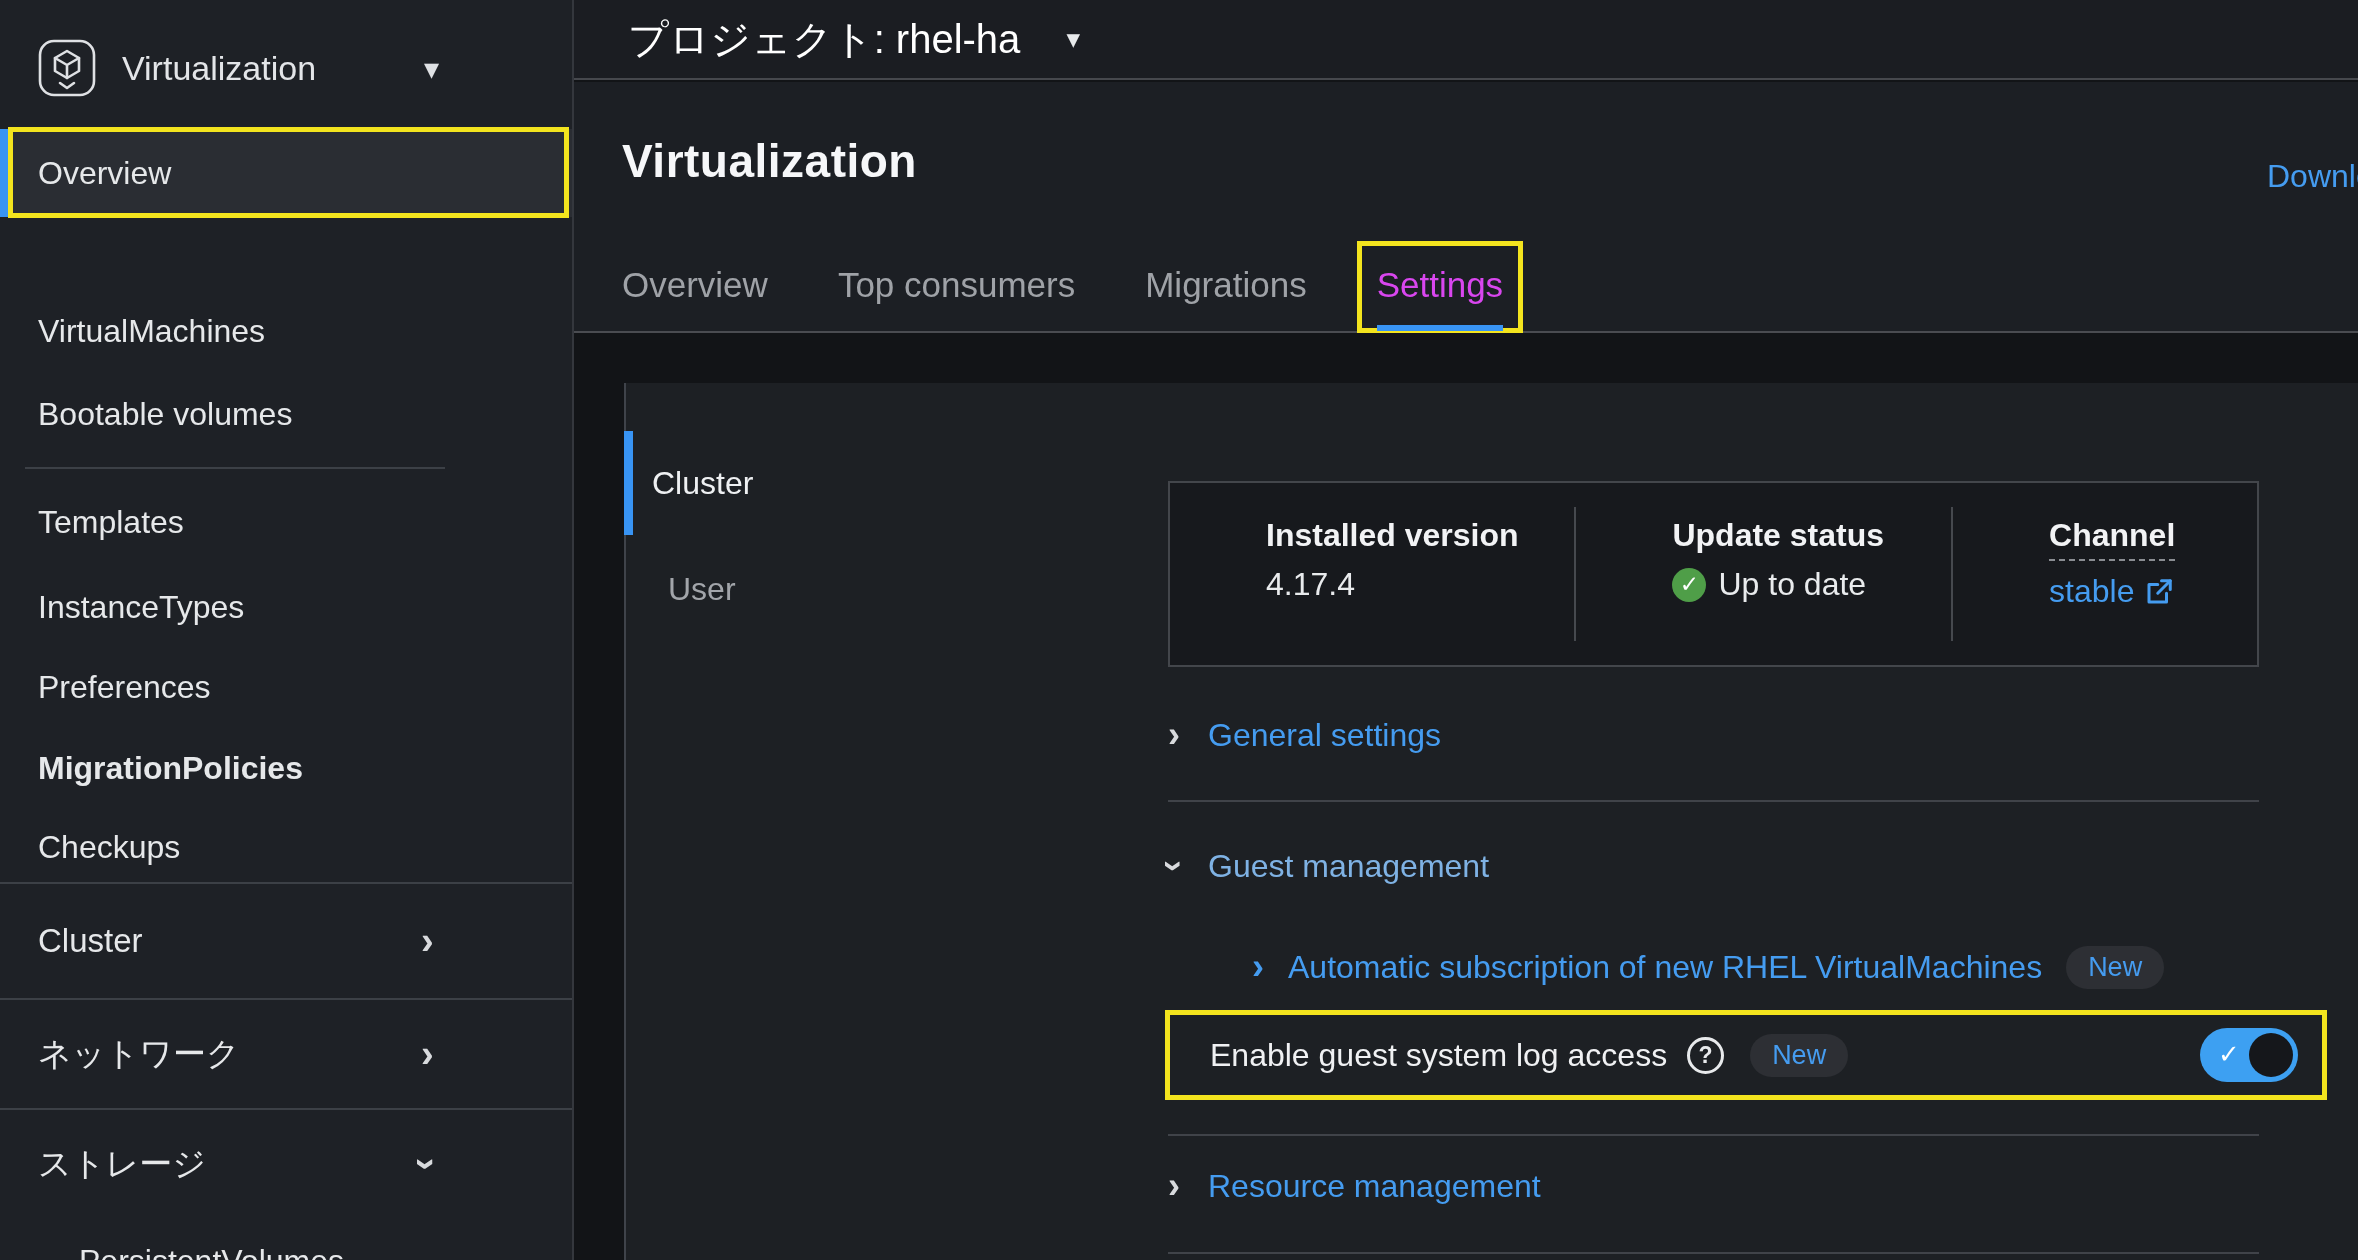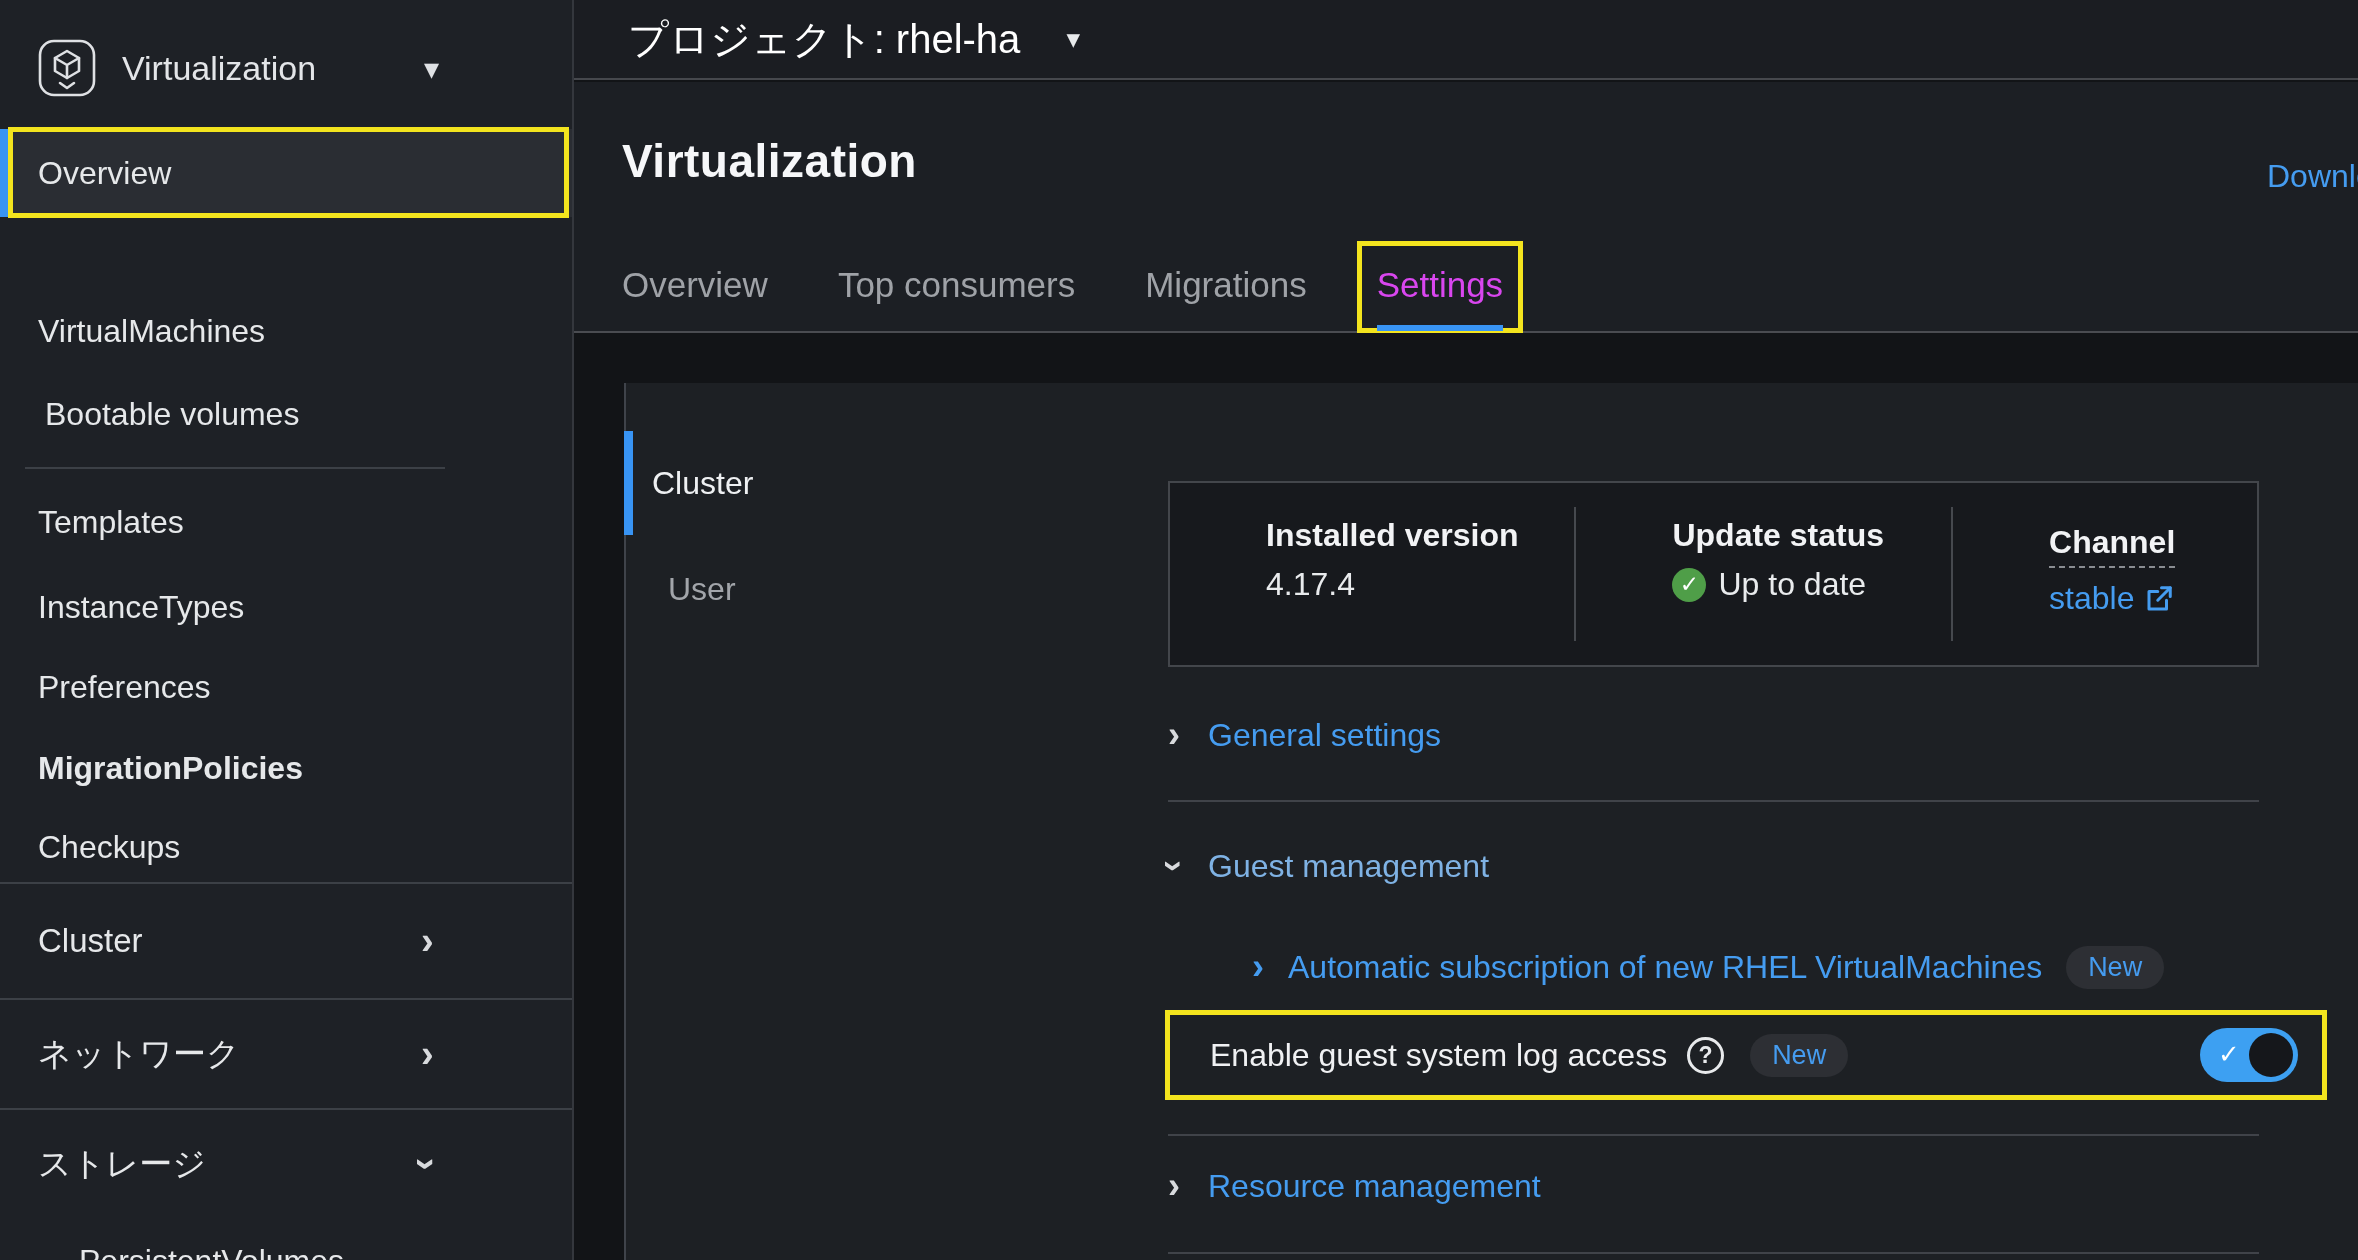--- a/index.html
+++ b/index.html
@@ -52,21 +52,21 @@
   
   .content-bg{left:574px;top:333px;right:0;bottom:0;background:var(--content-bg);}
   .panel{left:624px;top:383px;right:0;bottom:0;background:var(--panel-bg);border-left:2px solid var(--border-grey);}
   .subnav-item{display:flex;align-items:center;font-size:32px;cursor:pointer;}
   .subnav-cluster{left:624px;top:431px;width:320px;height:104px;border-left:9px solid var(--accent-blue);padding-left:19px;color:#eef0f2;}
   .subnav-user{left:624px;top:537px;width:320px;height:104px;padding-left:44px;color:var(--text-muted);}
 
   
   .version-card{left:1168px;top:481px;width:1091px;height:186px;background:var(--card-bg);border:2px solid #43464b;display:flex;}
   .vc-col{position:relative;padding:34px 0 0 96px;}
-  .vc-col-1{width:408px;}.vc-col-2{width:378px;}.vc-col-3{width:305px;margin-top:7px;}
+  .vc-col-1{width:408px;}.vc-col-2{width:378px;}.vc-col-3{width:305px;}
   .vc-col-1::after,.vc-col-2::after{content:"";position:absolute;right:0;top:24px;bottom:24px;width:2px;background:#46494e;}
   .vc-label{font-size:32px;font-weight:700;color:#f2f3f5;}
   .vc-label-dashed{display:inline-block;border-bottom:2px dashed #8a8d92;padding-bottom:5px;}
   .vc-value{margin-top:12px;font-size:32px;color:#e9ebed;display:flex;align-items:center;gap:12px;}
   .check-circle{width:34px;height:34px;border-radius:50%;background:var(--success-green);color:#fff;font-size:23px;display:inline-flex;align-items:center;justify-content:center;flex:0 0 auto;}
   .channel-link{color:var(--link-blue);display:inline-flex;align-items:center;gap:10px;cursor:pointer;}
 
   
   .section-row{display:flex;align-items:center;gap:28px;height:48px;cursor:pointer;}
   .sec-chevron{font-size:36px;font-weight:700;color:#d8dadd;line-height:1;}
@@ -101,21 +101,21 @@
     <span class="ctx-label">Virtualization</span>
     <span class="ctx-caret">▾</span>
   </div>
 
   <div class="abs nav-item active" style="top:129px;">
     <span>Overview</span>
   </div>
   <div class="abs nav-item" style="top:291px;">
     <span>VirtualMachines</span>
   </div>
-  <div class="abs nav-item" style="top:374px;margin-left:7px;">
+  <div class="abs nav-item" style="top:374px;">
     <span>Bootable volumes</span>
   </div>
 
   <div class="abs side-divider" style="left:25px;top:467px;width:420px;"></div>
 
   <div class="abs nav-item" style="top:482px;">
     <span>Templates</span>
   </div>
   <div class="abs nav-item" style="top:567px;">
     <span>InstanceTypes</span>

